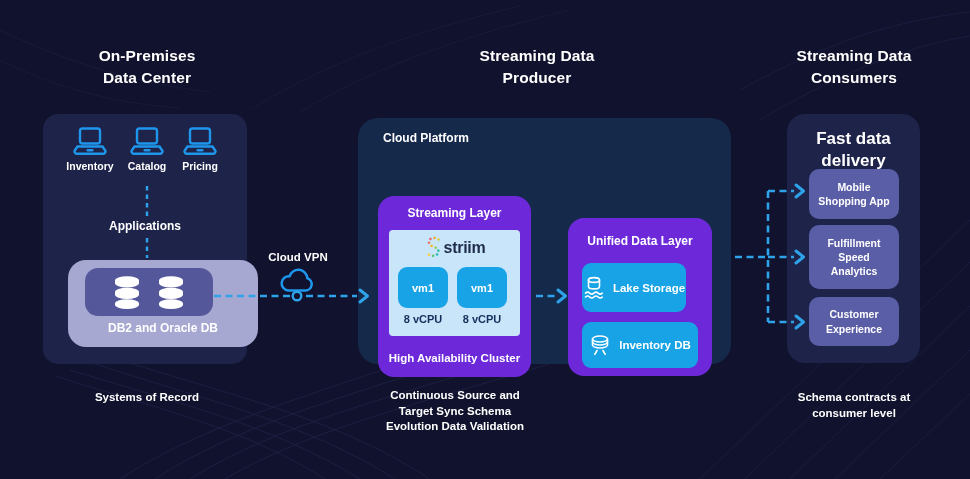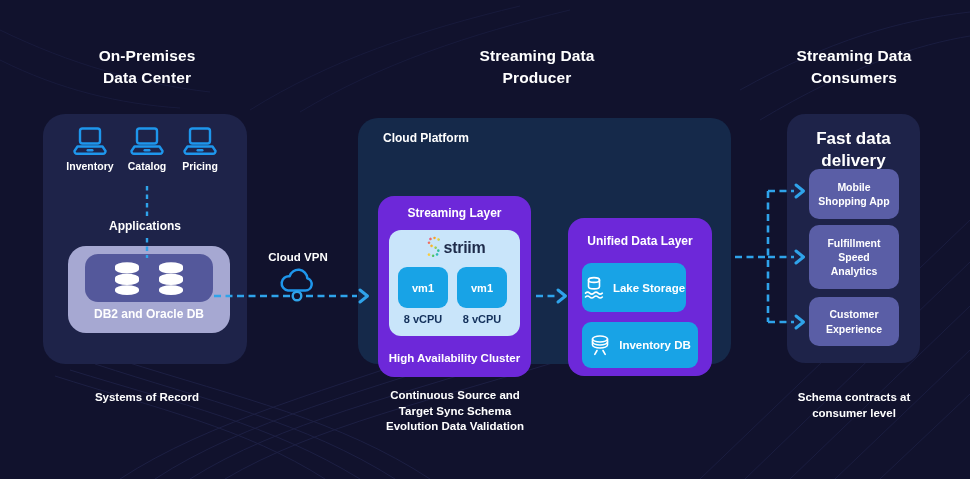--- a/index.html
+++ b/index.html
@@ -10,24 +10,24 @@
     color:#ffffff;
   }
   .abs{position:absolute;}
   .pre{white-space:pre-line;}
   .ctr{text-align:center;}
   .hdr{
     position:absolute;top:45px;font-size:15.5px;font-weight:700;
     line-height:1.45;text-align:center;white-space:pre-line;letter-spacing:.1px;
   }
   
-  .panel{position:absolute;background:#1e2349;border-radius:22px;z-index:1;}
+  .panel{position:absolute;background:#1e2349;border-radius:15px;z-index:1;}
   .cloud-platform{position:absolute;background:#15294a;border-radius:20px;z-index:1;}
   .teal-box{position:absolute;background:#6d28d9;border-radius:16px;margin-top:28px;}
-  .light-box{position:absolute;background:#c9e5fa;border-radius:12px;}
+  .light-box{position:absolute;background:#c9e5fa;border-radius:4px;}
   .blue-btn{position:absolute;background:#18a3e6;border-radius:9px;}
   .purple-btn{
     position:absolute;background:#5a5ea6;border-radius:10px;
     display:flex;align-items:center;justify-content:center;
     font-size:10.5px;font-weight:700;line-height:1.35;text-align:center;white-space:pre-line;
   }
   .lavender{position:absolute;background:#a6a8d2;border-radius:18px;}
   .db-inner{
     position:absolute;background:#54589b;border-radius:13px;
     display:flex;align-items:center;justify-content:center;gap:18px;
@@ -131,21 +131,21 @@
           <rect x="8" y="1.5" width="20" height="15" rx="2.5" fill="none" stroke="#1e96ec" stroke-width="2.4"></rect>
           <path d="M5.5 19.5 H30.5 L33.5 24 A2.5 2.5 0 0 1 31 26.8 H5 A2.5 2.5 0 0 1 2.5 24 Z" fill="none" stroke="#1e96ec" stroke-width="2.4" stroke-linejoin="round"></path>
           <rect x="14.5" y="22" width="7" height="2.4" rx="1.2" fill="#1e96ec"></rect>
         </svg>
       </span>
       <div class="nm">Pricing</div>
     </div>
 
     <div class="abs ctr lbl" style="left:0;right:0;top:105px;font-size:12px;">Applications</div>
 
-    <div class="lavender" style="left:25px;top:132px;width:162px;height:87px;">
+    <div class="lavender" style="left:25px;top:146px;width:190px;height:87px;">
       <div class="db-inner" style="left:17px;top:8px;width:128px;height:48px;">
         <span>
           <svg width="26" height="34" viewBox="0 0 26 34">
             <path d="M1 5.5 a12 4.2 0 0 1 24 0 v2.8 a12 4.2 0 0 1 -24 0 Z" fill="#fff"></path>
             <path d="M1 17 a12 4.2 0 0 1 24 0 v2.8 a12 4.2 0 0 1 -24 0 Z" fill="#fff"></path>
             <path d="M1 28.5 a12 4.2 0 0 1 24 0 v1.2 a12 4.2 0 0 1 -24 0 Z" fill="#fff"></path>
           </svg>
         </span>
         <span>
           <svg width="26" height="34" viewBox="0 0 26 34">

